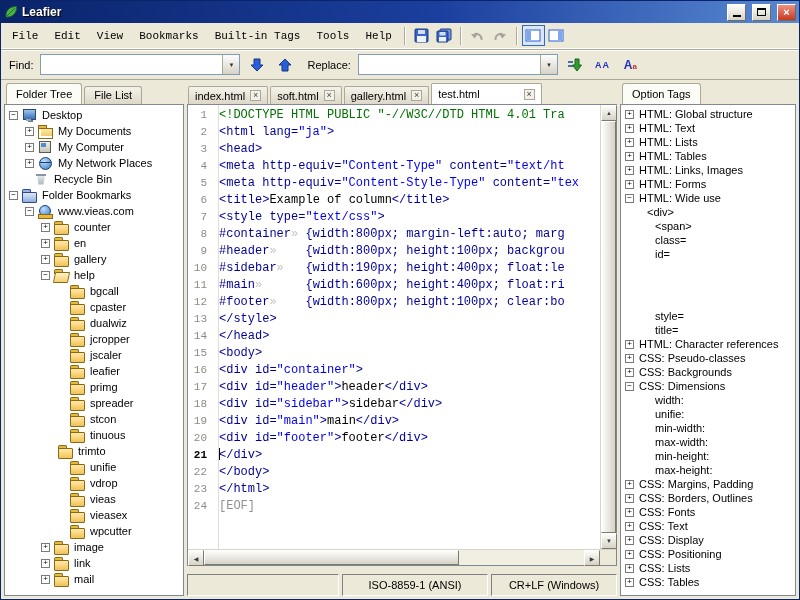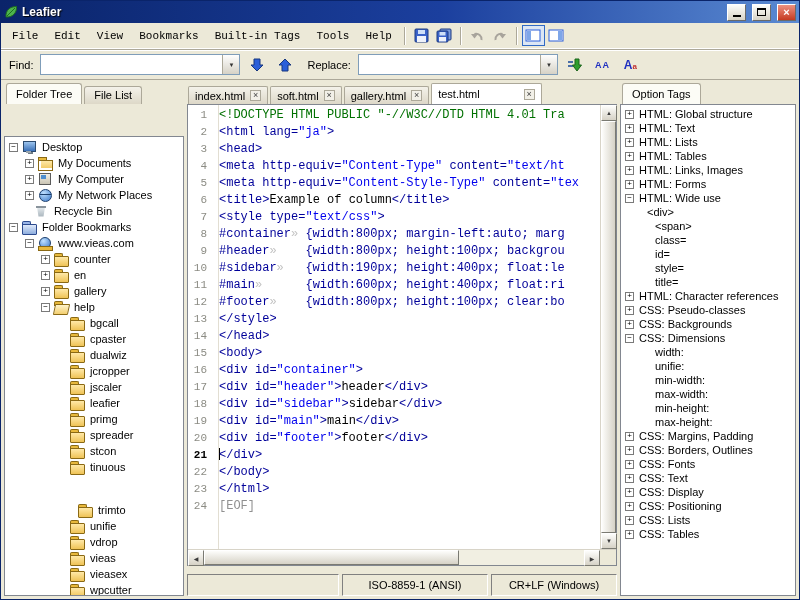--- a/index.html
+++ b/index.html
@@ -23,21 +23,21 @@
   .findbar{height:31px;flex:none;display:flex;align-items:center;gap:5px;padding:0 8px;border-top:1px solid #aca899;border-bottom:1px solid #aca899;box-shadow:inset 0 1px 0 #fff;}
   .fblabel{margin-right:2px;}
   .combo{display:flex;width:200px;height:21px;border:1px solid #7f9db9;background:#fff;}
   .combo input{flex:1;border:none;outline:none;font-family:"Liberation Sans",sans-serif;font-size:11px;padding:2px 3px;min-width:0;}
   .cbtn{width:17px;flex:none;background:linear-gradient(#fefefe,#d6d2c6);border-left:1px solid #aca899;display:flex;align-items:center;justify-content:center;font-size:6px;color:#333;}
   .ic-aa{display:inline-block;font-size:8px;color:#c03030;font-weight:bold;}
   .ic-aa::first-letter{font-size:12px;color:#2030c0;}
   .ic-rall{display:inline-block;font-size:9px;font-weight:bold;color:#2030c0;letter-spacing:1px;}
   
   .main{flex:1;display:flex;gap:3px;padding:3px;min-height:0;}
-  .lpanel{width:180px;flex:none;display:flex;flex-direction:column;min-height:0;gap:32px;}
+  .lpanel{width:180px;flex:none;display:flex;flex-direction:column;min-height:0;}
   .cpanel{flex:1;display:flex;flex-direction:column;min-width:0;min-height:0;}
   .rpanel{width:176px;flex:none;display:flex;flex-direction:column;min-height:0;}
   
   .ptabs{height:21px;flex:none;display:flex;align-items:flex-end;gap:2px;padding-left:2px;}
   .ptab{height:18px;padding:2px 9px 0;background:linear-gradient(#f4f2ea,#ddd8c8);border:1px solid #aca899;border-bottom:none;border-radius:3px 3px 0 0;}
   .ptab.active{height:21px;background:#fcfcf6;padding-top:4px;}
   
   .tree{flex:1;background:#fff;border:1px solid #828790;overflow:hidden;padding-top:2px;}
   .trow{height:16px;display:flex;align-items:center;white-space:nowrap;cursor:default;}
   .rpanel .trow{height:14px;}
@@ -315,21 +315,21 @@
           <div class="trow" style="padding-left: 52px;">
             <span class="exp noexp"></span>
             <span class="ticon ti-folder"></span>
             <span class="tlabel">stcon</span>
           </div>
           <div class="trow" style="padding-left: 52px;">
             <span class="exp noexp"></span>
             <span class="ticon ti-folder"></span>
             <span class="tlabel">tinuous</span>
           </div>
-          <div class="trow" style="padding-left: 60px; margin-top: 27px;">
+          <div class="trow" style="padding-left: 40px;">
             <span class="exp noexp"></span>
             <span class="ticon ti-folder"></span>
             <span class="tlabel">trimto</span>
           </div>
           <div class="trow" style="padding-left: 52px;">
             <span class="exp noexp"></span>
             <span class="ticon ti-folder"></span>
             <span class="tlabel">unifie</span>
           </div>
           <div class="trow" style="padding-left: 52px;">
@@ -554,21 +554,21 @@
             <span class="tlabel">&lt;span&gt;</span>
           </div>
           <div class="trow" style="padding-left: 20px;">
             <span class="exp noexp"></span>
             <span class="tlabel">class=</span>
           </div>
           <div class="trow" style="padding-left: 20px;">
             <span class="exp noexp"></span>
             <span class="tlabel">id=</span>
           </div>
-          <div class="trow" style="padding-left: 20px;">
+          <div class="trow" style="padding-left: 20px; margin-top: 48px;">
             <span class="exp noexp"></span>
             <span class="tlabel">style=</span>
           </div>
           <div class="trow" style="padding-left: 20px;">
             <span class="exp noexp"></span>
             <span class="tlabel">title=</span>
           </div>
           <div class="trow" style="padding-left: 4px;">
             <span class="exp">+</span>
             <span class="tlabel">HTML: Character references</span>

